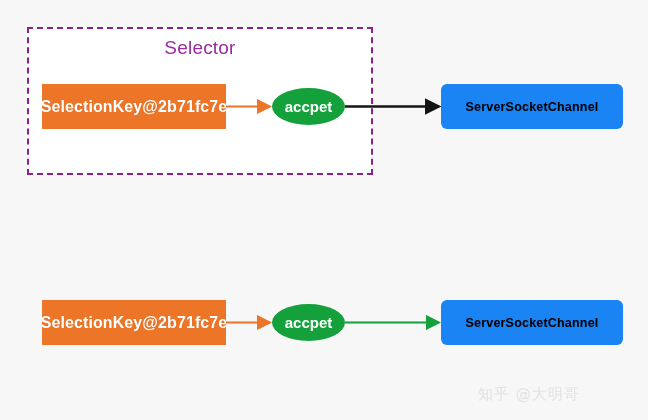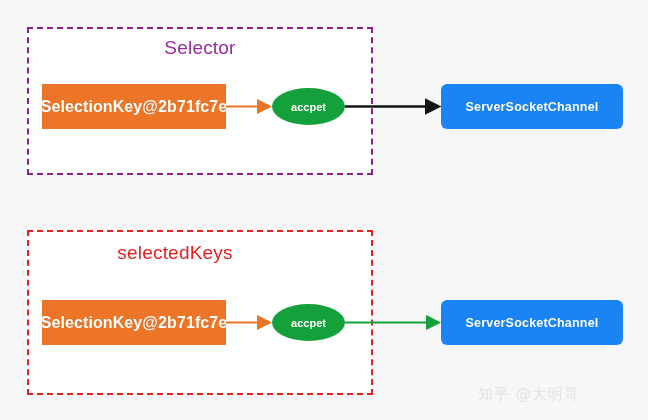--- a/index.html
+++ b/index.html
@@ -79,36 +79,36 @@
   }
   .key-box-1 { left: 42px; top: 84px;  width: 184px; height: 45px; }
   .key-box-2 { left: 42px; top: 300px; width: 184px; height: 45px; }
 
   
   .op-ellipse {
     position: absolute;
     background: #14a03a;
     border-radius: 50%;
     color: #ffffff;
-    font-size: 11px;
+    font-size: 15px;
     font-weight: 600;
     display: flex;
     align-items: center;
     justify-content: center;
     box-sizing: border-box;
   }
   .op-ellipse-1 { left: 272px; top: 88px;  width: 73px; height: 37px; }
   .op-ellipse-2 { left: 272px; top: 304px; width: 73px; height: 37px; }
 
   
   .channel-box {
     position: absolute;
     background: #1a84f5;
     border-radius: 6px;
-    color: #ffffff;
+    color: #000000;
     font-size: 12.5px;
     font-weight: 600;
     letter-spacing: 0.2px;
     display: flex;
     align-items: center;
     justify-content: center;
     box-sizing: border-box;
     text-shadow: 0 0 1px rgba(0,0,0,0.12);
   }
   .channel-box-1 { left: 441px; top: 84px;  width: 182px; height: 45px; }
@@ -138,23 +138,20 @@
 </style>
 </head>
 <body>
 
 <div id="canvas">
 
   <div class="group-box group-selector">
     <div class="group-title">Selector</div>
   </div>
 
-  <div class="group-box group-selectedkeys">
-    <div class="group-title">selectedKeys</div>
-  </div>
 
   <div class="key-box key-box-1">SelectionKey@2b71fc7e</div>
 
   <div class="op-ellipse op-ellipse-1">accpet</div>
 
   <div class="channel-box channel-box-1">ServerSocketChannel</div>
 
   <div class="key-box key-box-2">SelectionKey@2b71fc7e</div>
 
   <div class="op-ellipse op-ellipse-2">accpet</div>

